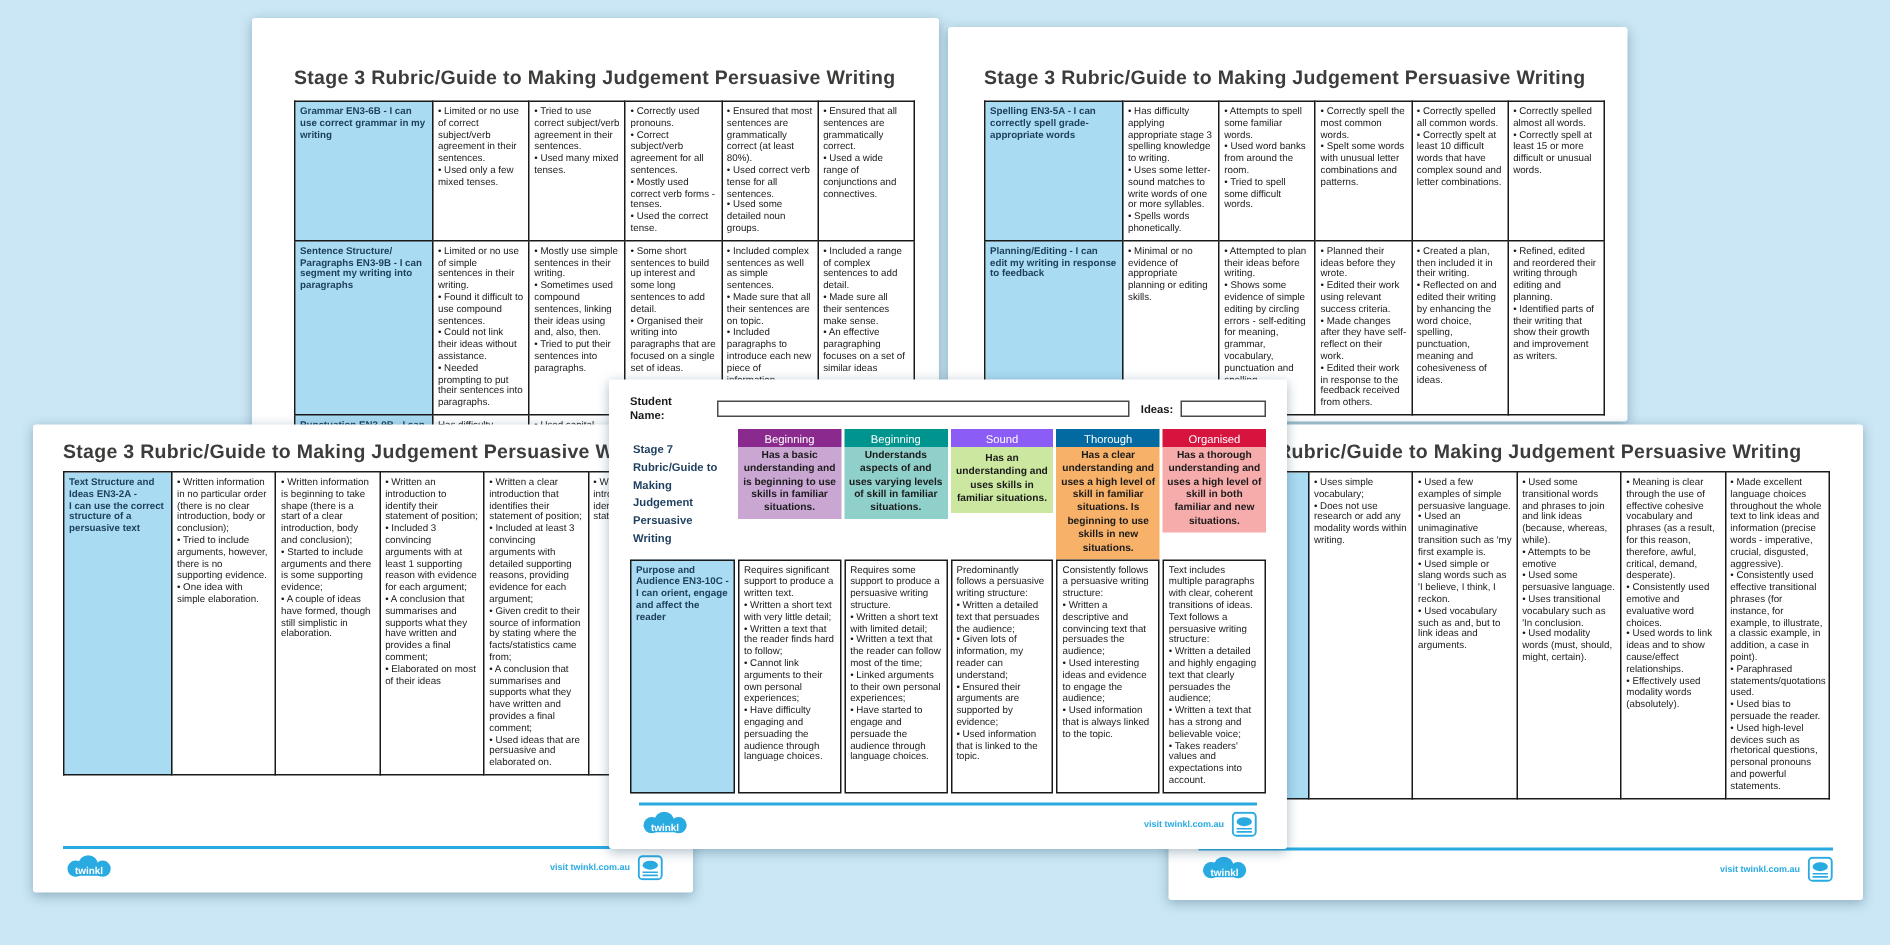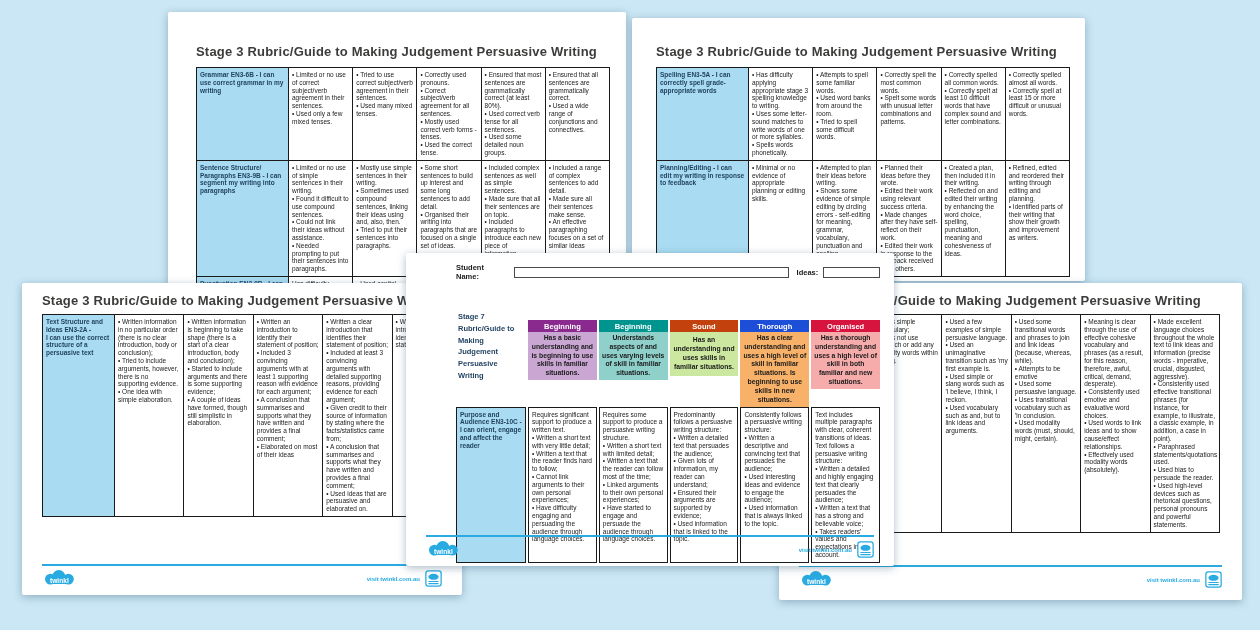--- a/index.html
+++ b/index.html
@@ -9,21 +9,21 @@
     font-family:"Liberation Sans",sans-serif;
   }
   .page{
     position:absolute;background:#fff;border-radius:2px;overflow:hidden;
     box-shadow:0 2px 8px rgba(40,80,105,.38);
   }
   #p-tl{left:168px;top:12px;width:458px;height:340px;z-index:1;}
   #p-tr{left:632px;top:18px;width:453px;height:263px;z-index:1;}
   #p-bl{left:22px;top:283px;width:440px;height:312px;z-index:2;}
   #p-br{left:779px;top:283px;width:463px;height:317px;z-index:2;}
-  #p-c {left:406px;top:253px;width:452px;height:313px;z-index:3;padding-left:36px;}
+  #p-c {left:406px;top:253px;width:452px;height:313px;z-index:3;}
 
   .page-title{font-size:13px;font-weight:bold;color:#3c3c3b;letter-spacing:.2px;white-space:nowrap;}
   #p-tl .page-title{margin:32px 0 8px 28px;}
   #p-tr .page-title{margin:26px 0 8px 24px;}
   #p-bl .page-title{margin:10px 0 6px 20px;}
   #p-br .page-title{margin:10px 0 6px 21px;}
 
   table.rubric{border-collapse:collapse;table-layout:fixed;}
   #p-tl table.rubric{margin-left:28px;width:414px;}
   #p-tr table.rubric{margin-left:24px;width:414px;}
@@ -45,28 +45,28 @@
   .inputbox.name{width:276px;margin:0 8px 0 5px;}
   .inputbox.date{width:57px;margin-left:5px;}
 
   table.center-table{border-collapse:separate;border-spacing:2px 0;table-layout:fixed;
                      margin-left:12px;width:428px;}
   table.center-table col.ccorner{width:70px;}
   td.corner{border:none;padding:6px 2px;vertical-align:middle;
             font-size:7.5px;font-weight:bold;color:#1d3e5e;line-height:1.55;white-space:pre-line;}
   td.lvl{border:none;padding:0;vertical-align:top;}
   .lvl-name{height:12px;display:flex;align-items:center;justify-content:center;
-            color:#fff;font-size:7.5px;font-weight:bold;margin-top:34px;}
+            color:#fff;font-size:7.5px;font-weight:normal;}
   .lvl-desc{min-height:44px;display:flex;align-items:center;justify-content:center;
             text-align:center;font-size:6.8px;font-weight:bold;color:#1a1a1a;
             padding:2px 3px;line-height:1.3;box-sizing:border-box;}
   .lvl0 .lvl-name{background:#8a2a8f}.lvl0 .lvl-desc{background:#caa7d3}
   .lvl1 .lvl-name{background:#00948e}.lvl1 .lvl-desc{background:#8fd0ca}
-  .lvl2 .lvl-name{background:#c2410c}.lvl2 .lvl-desc{background:#cce8a0}
-  .lvl3 .lvl-name{background:#1d4ed8}.lvl3 .lvl-desc{background:#f8b169}
+  .lvl2 .lvl-name{background:#8b5cf6}.lvl2 .lvl-desc{background:#cce8a0}
+  .lvl3 .lvl-name{background:#0369a1}.lvl3 .lvl-desc{background:#f8b169}
   .lvl4 .lvl-name{background:#d6143e}.lvl4 .lvl-desc{background:#f7acac}
   td.pcell{height:122px;}
   td.prowhead{height:122px;}
 
   
   .pfooter{position:absolute;left:20px;right:20px;}
   #p-bl .pfooter{bottom:8px;}
   #p-br .pfooter{bottom:12px;}
   #p-c  .pfooter{bottom:8px;}
   .footer-line{border-top:2px solid #29abe2;margin-bottom:4px;}

